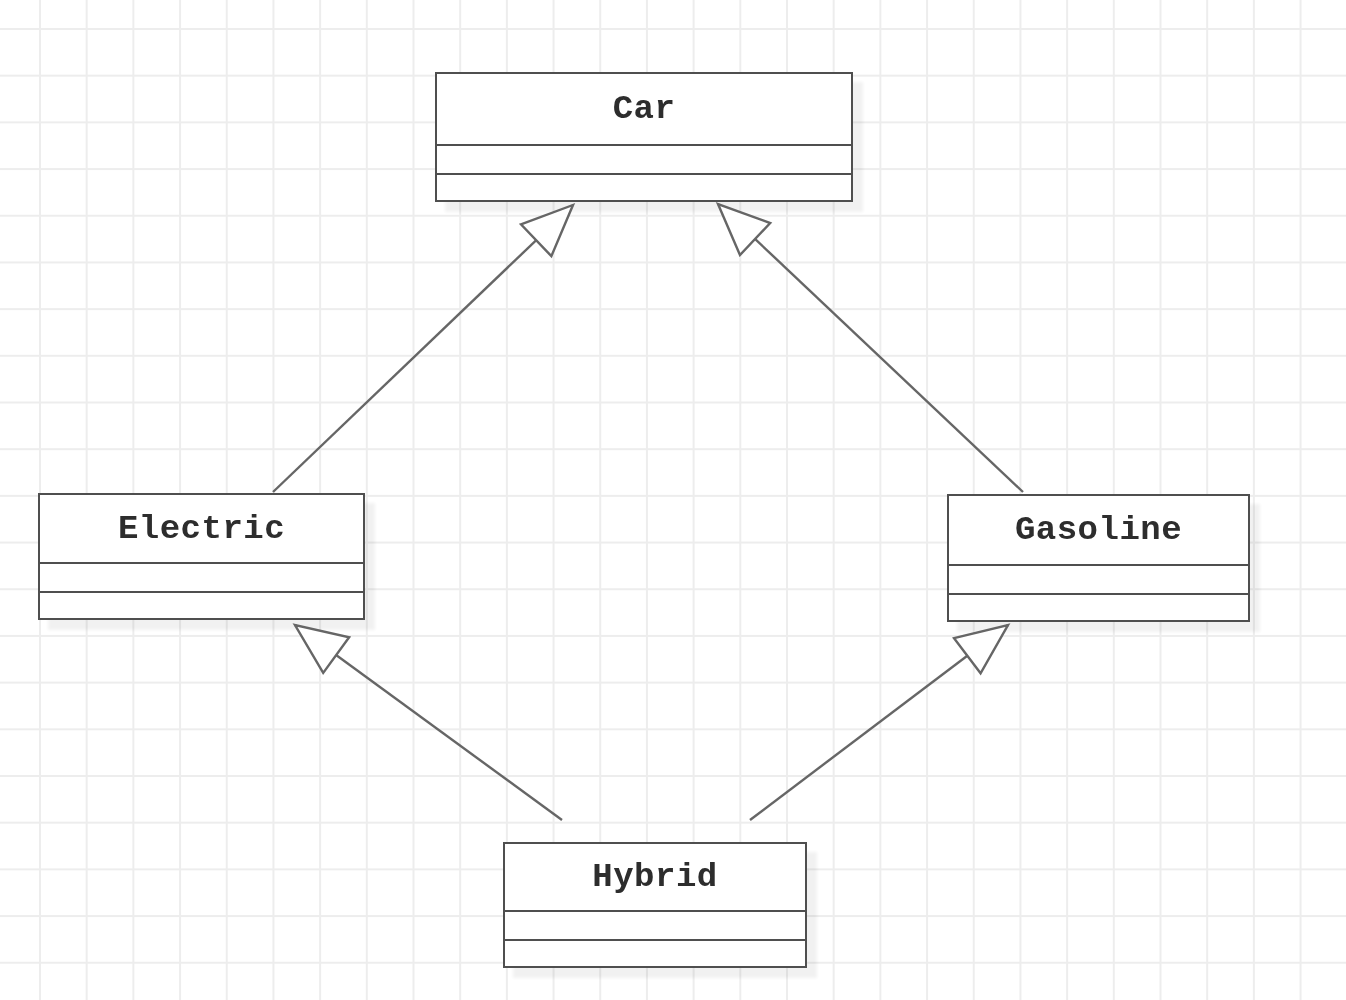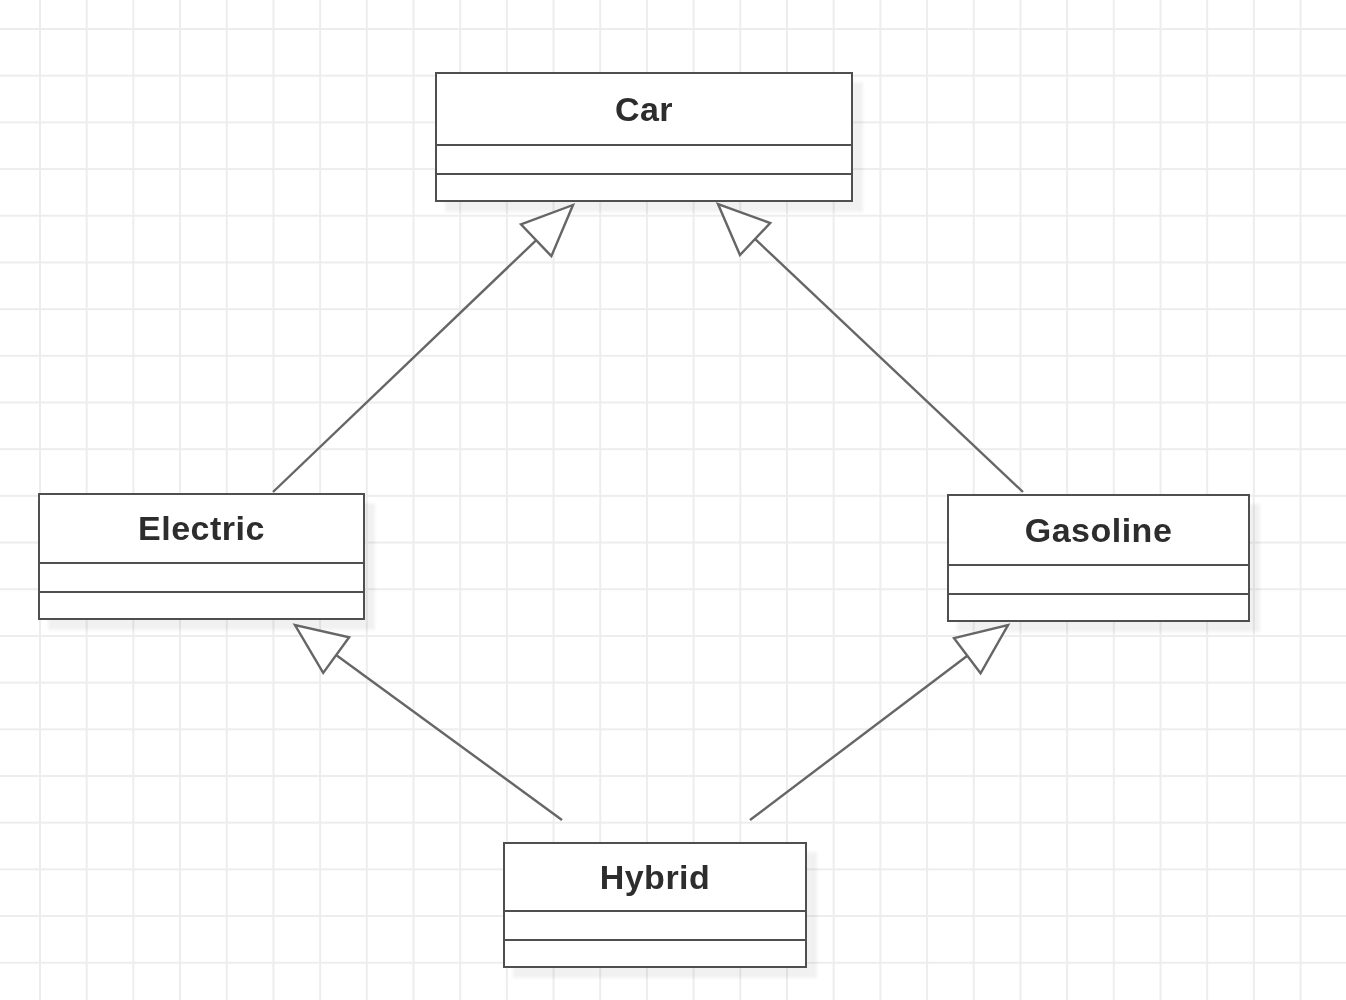--- a/index.html
+++ b/index.html
@@ -30,20 +30,21 @@
     pointer-events: none;
   }
   .uml-class {
     position: absolute;
     box-sizing: border-box;
     display: flex;
     flex-direction: column;
     background: #ffffff;
     border: 2.5px solid #4f4f4f;
     box-shadow: 10px 10px 3px rgba(0, 0, 0, 0.055);
+    font-family: Liberation Mono, monospace;
   }
   .uml-class .title {
     flex: 1 1 auto;
     display: flex;
     align-items: center;
     justify-content: center;
     font-weight: bold;
     font-size: 34px;
     color: #2d2d2d;
     letter-spacing: 0.5px;

